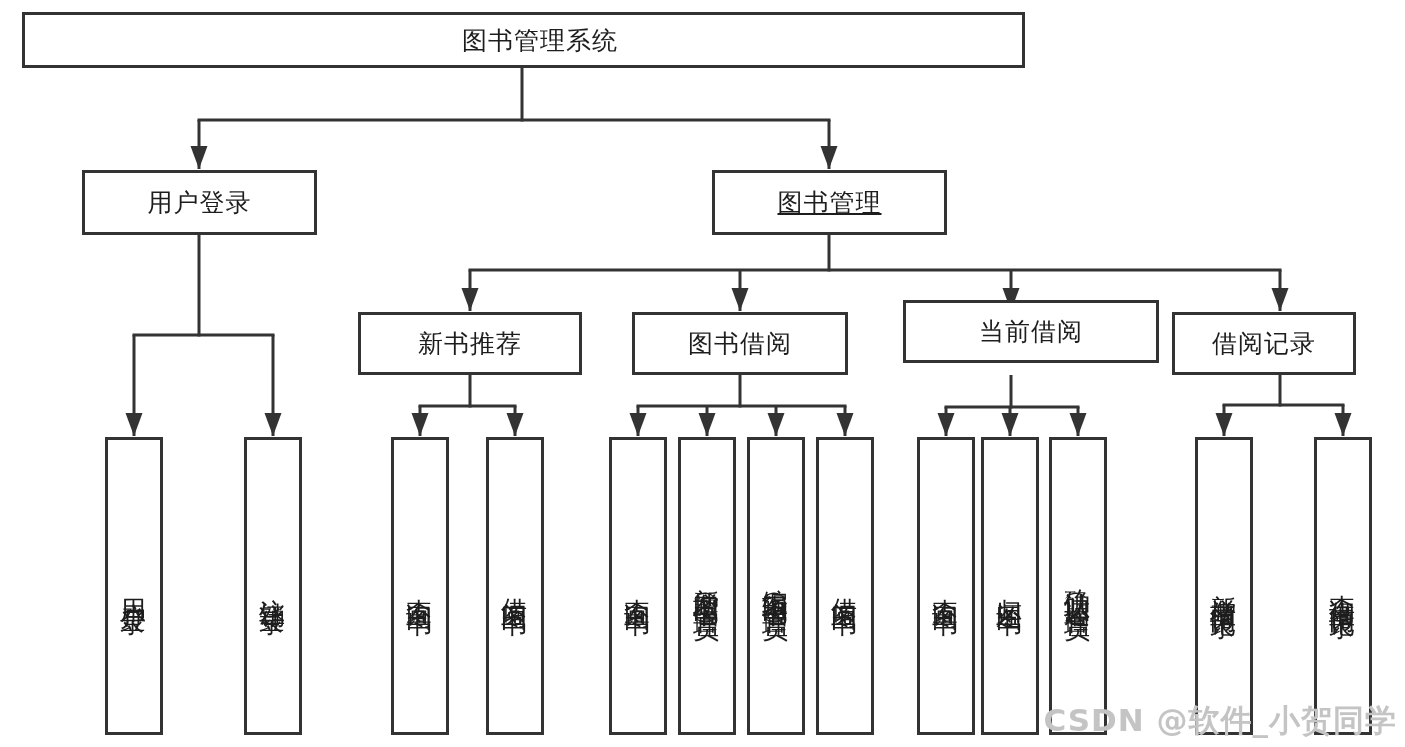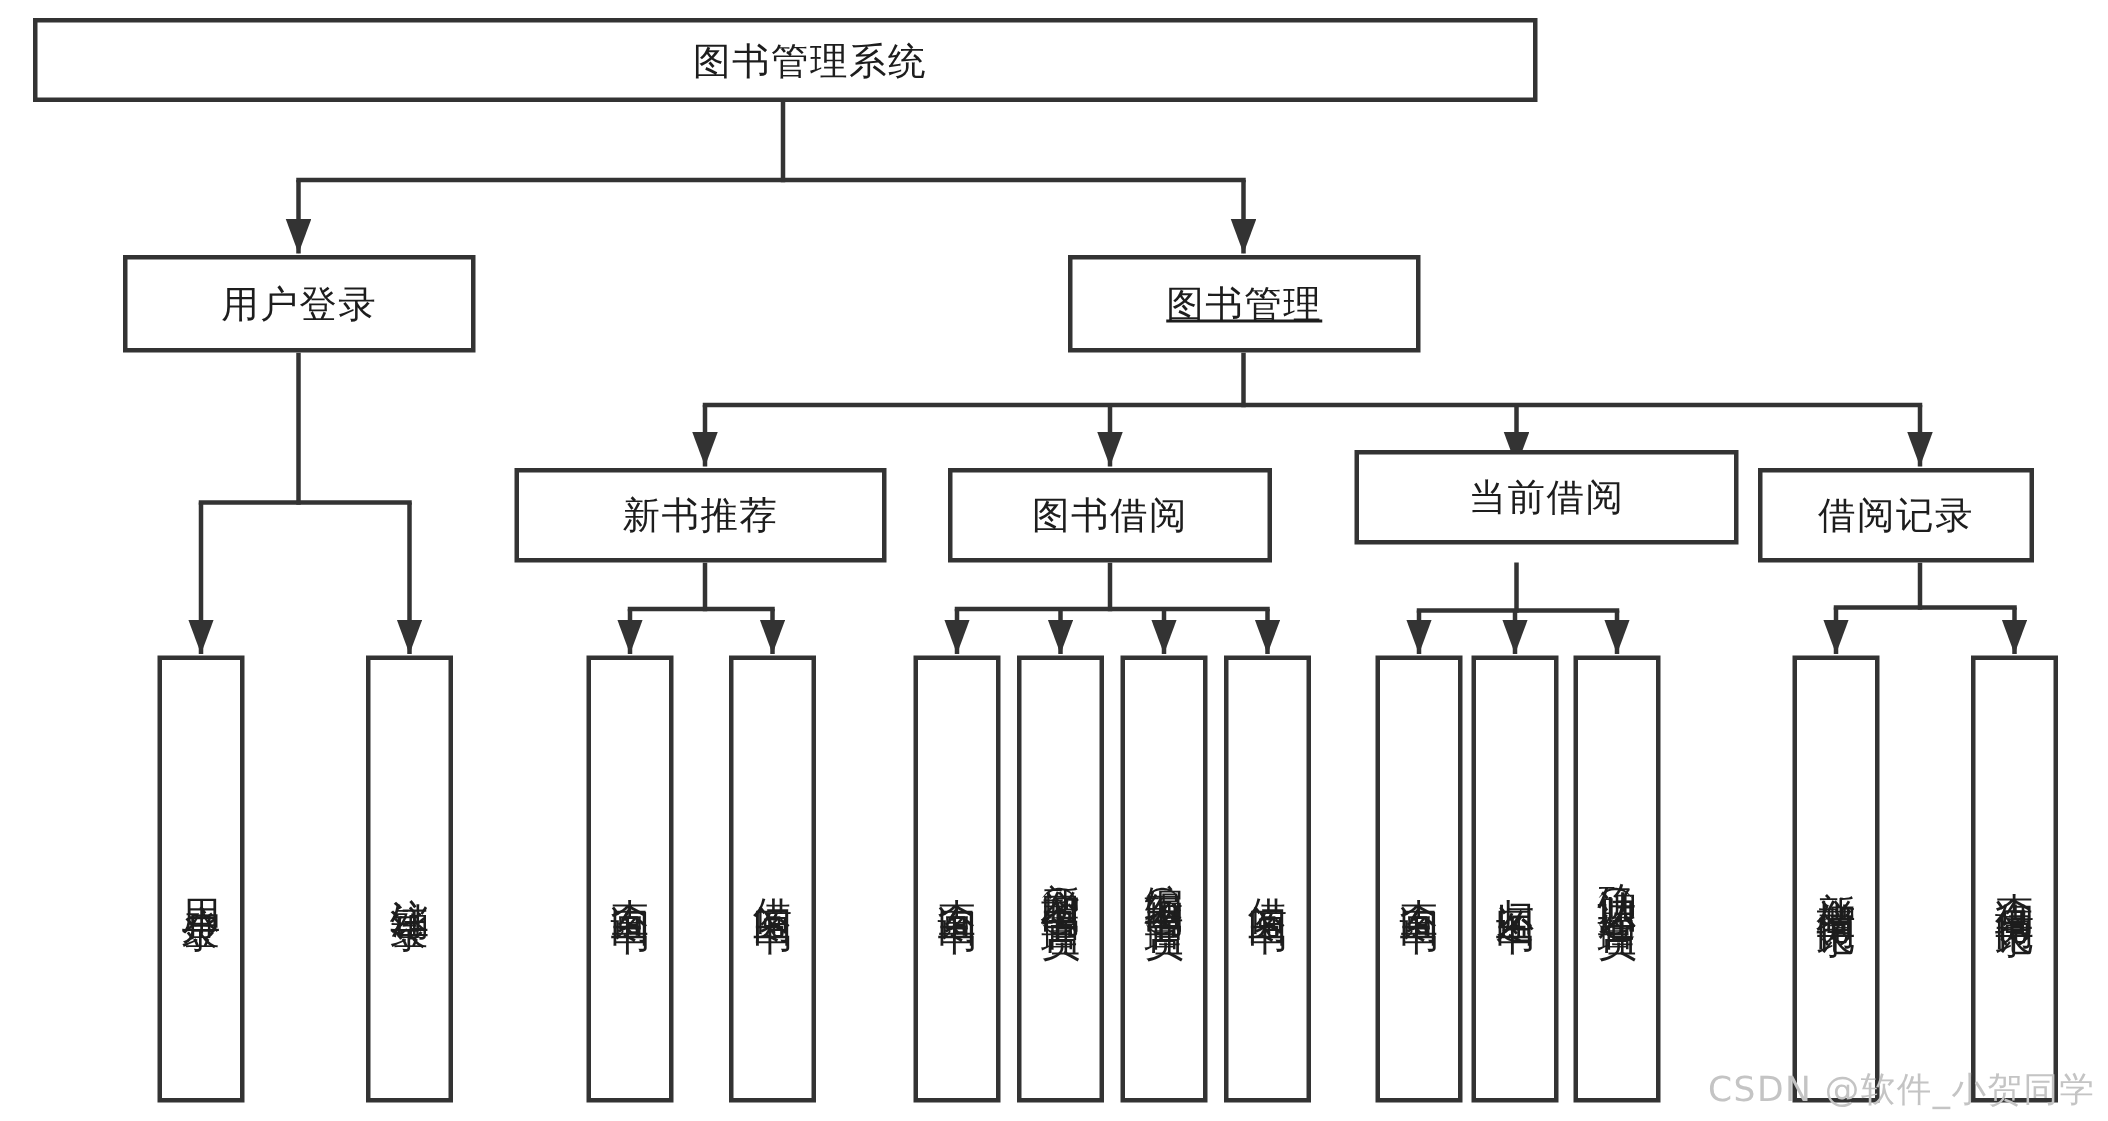--- a/index.html
+++ b/index.html
@@ -15,21 +15,21 @@
     display:flex;align-items:center;justify-content:center;
     color:#1d1d1d;
   }
   .h{font-size:25px;letter-spacing:1px;white-space:nowrap;}
   .v .vtext{
     writing-mode:vertical-rl;text-orientation:mixed;
     font-size:26px;letter-spacing:4px;white-space:nowrap;
   }
   .watermark{
     position:absolute;right:8px;bottom:5px;z-index:10;
-    font-size:23px;letter-spacing:1px;color:#c4c4c4;
+    font-size:31px;letter-spacing:1px;color:#c4c4c4;font-weight:bold;
   }
 </style>
 </head>
 <body>
 
 <svg class="wires" width="1405" height="747" viewBox="0 0 1405 747">
   <defs>
     <marker id="arw" markerUnits="userSpaceOnUse" markerWidth="24" markerHeight="18" refX="23" refY="8.5" orient="auto">
       <polygon points="0,0 23,8.5 0,17" fill="#333333"></polygon>
     </marker>
@@ -89,21 +89,21 @@
   <span>图书管理系统</span>
 </div>
 
 <div class="node h" style="left:82px;top:170px;width:235px;height:65px;">
   <span>用户登录</span>
 </div>
 <div class="node h" style="left:712px;top:170px;width:235px;height:65px;text-decoration:underline;">
   <span>图书管理</span>
 </div>
 
-<div class="node h" style="left:343px;top:312px;width:248px;height:63px;justify-content:center;">
+<div class="node h" style="left:358px;top:312px;width:224px;height:63px;justify-content:center;">
   <span>新书推荐</span>
 </div>
 <div class="node h" style="left:632px;top:312px;width:216px;height:63px;">
   <span>图书借阅</span>
 </div>
 <div class="node h" style="left:903px;top:300px;width:256px;height:63px;">
   <span>当前借阅</span>
 </div>
 <div class="node h" style="left:1172px;top:312px;width:184px;height:63px;">
   <span>借阅记录</span>

